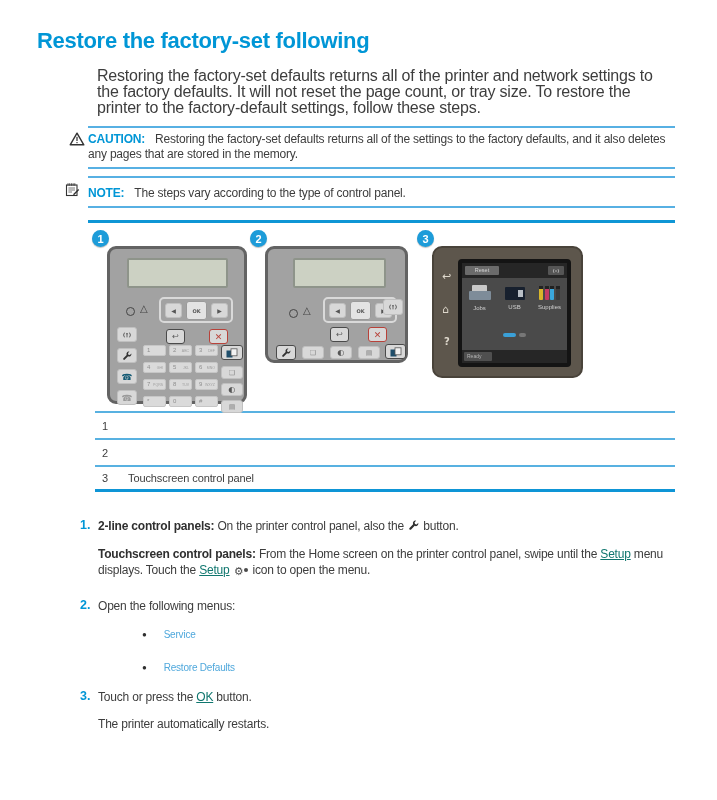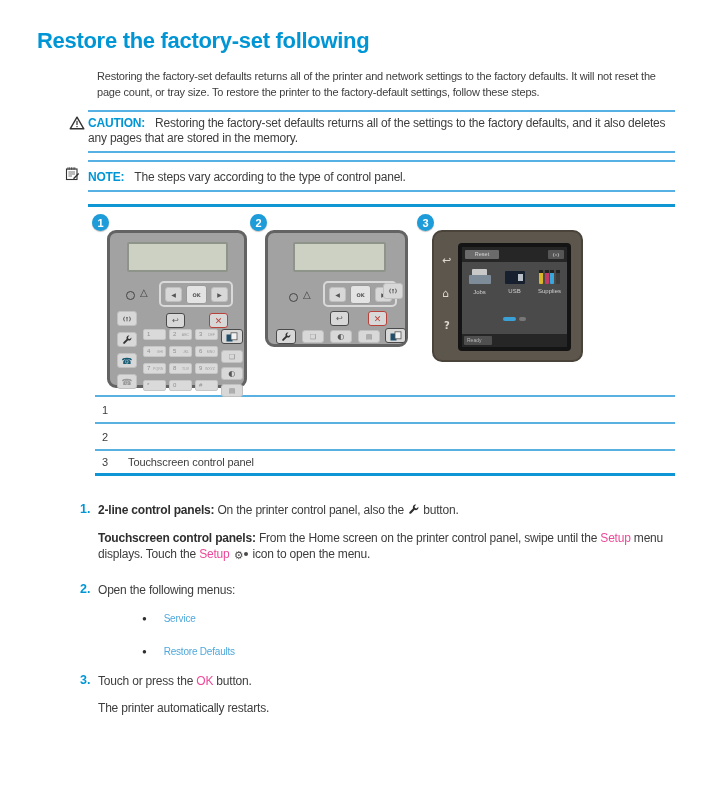--- a/index.html
+++ b/index.html
@@ -9,21 +9,21 @@
     font-family:"Liberation Sans", sans-serif; color:#3d3d3d;
   }
   .page { position:relative; width:717px; height:800px; }
 
   
   .doc-title {
     margin:28px 0 0 37px; font-size:22px; font-weight:bold;
     color:#0096d6; letter-spacing:-0.3px;
   }
   .intro {
-    margin:14px 0 0 97px; width:575px; font-size:11px; line-height:16px;
+    margin:14px 0 0 97px; width:575px; font-size:16px; line-height:16px;
     letter-spacing:-0.2px; color:#3d3d3d;
   }
 
   
   .callout {
     position:relative; margin-left:88px; width:587px;
     border-top:2px solid #57b0e3; border-bottom:2px solid #57b0e3;
     font-size:12px; line-height:15px; letter-spacing:-0.2px;
   }
   .callout.caution { margin-top:10px; padding:4px 6px 5px 0; }
@@ -106,21 +106,21 @@
   .legend .ldesc { flex:1; }
 
   
   .steps { margin:26px 0 0 80px; width:590px; }
   .step { display:flex; }
   .step + .step { margin-top:18px; }
   .step-num { width:18px; color:#0096d6; font-weight:bold; font-size:12.5px; flex:none; }
   .step-body { flex:1; font-size:12px; line-height:16px; letter-spacing:-0.2px; }
   .step-body .para + .para { margin-top:11px; }
   .seg-bold { font-weight:bold; color:#2f2f2f; }
-  .seg-link { color:#ec4899; }
+  .seg-link { color:#0f766e;text-decoration:underline; }
   .inline-icon { display:inline-block; vertical-align:-1px; margin:0 1px; }
   .bullets { margin:13px 0 13px 44px; }
   .bullet { display:flex; align-items:center; }
   .bullet + .bullet { margin-top:17px; }
   .bullet .dot { font-size:8px; color:#2f2f2f; margin-right:17px; }
   .bullet .btext { font-size:10px; color:#4fa8dc; letter-spacing:-0.2px; }
 </style>
 </head>
 <body>
 

